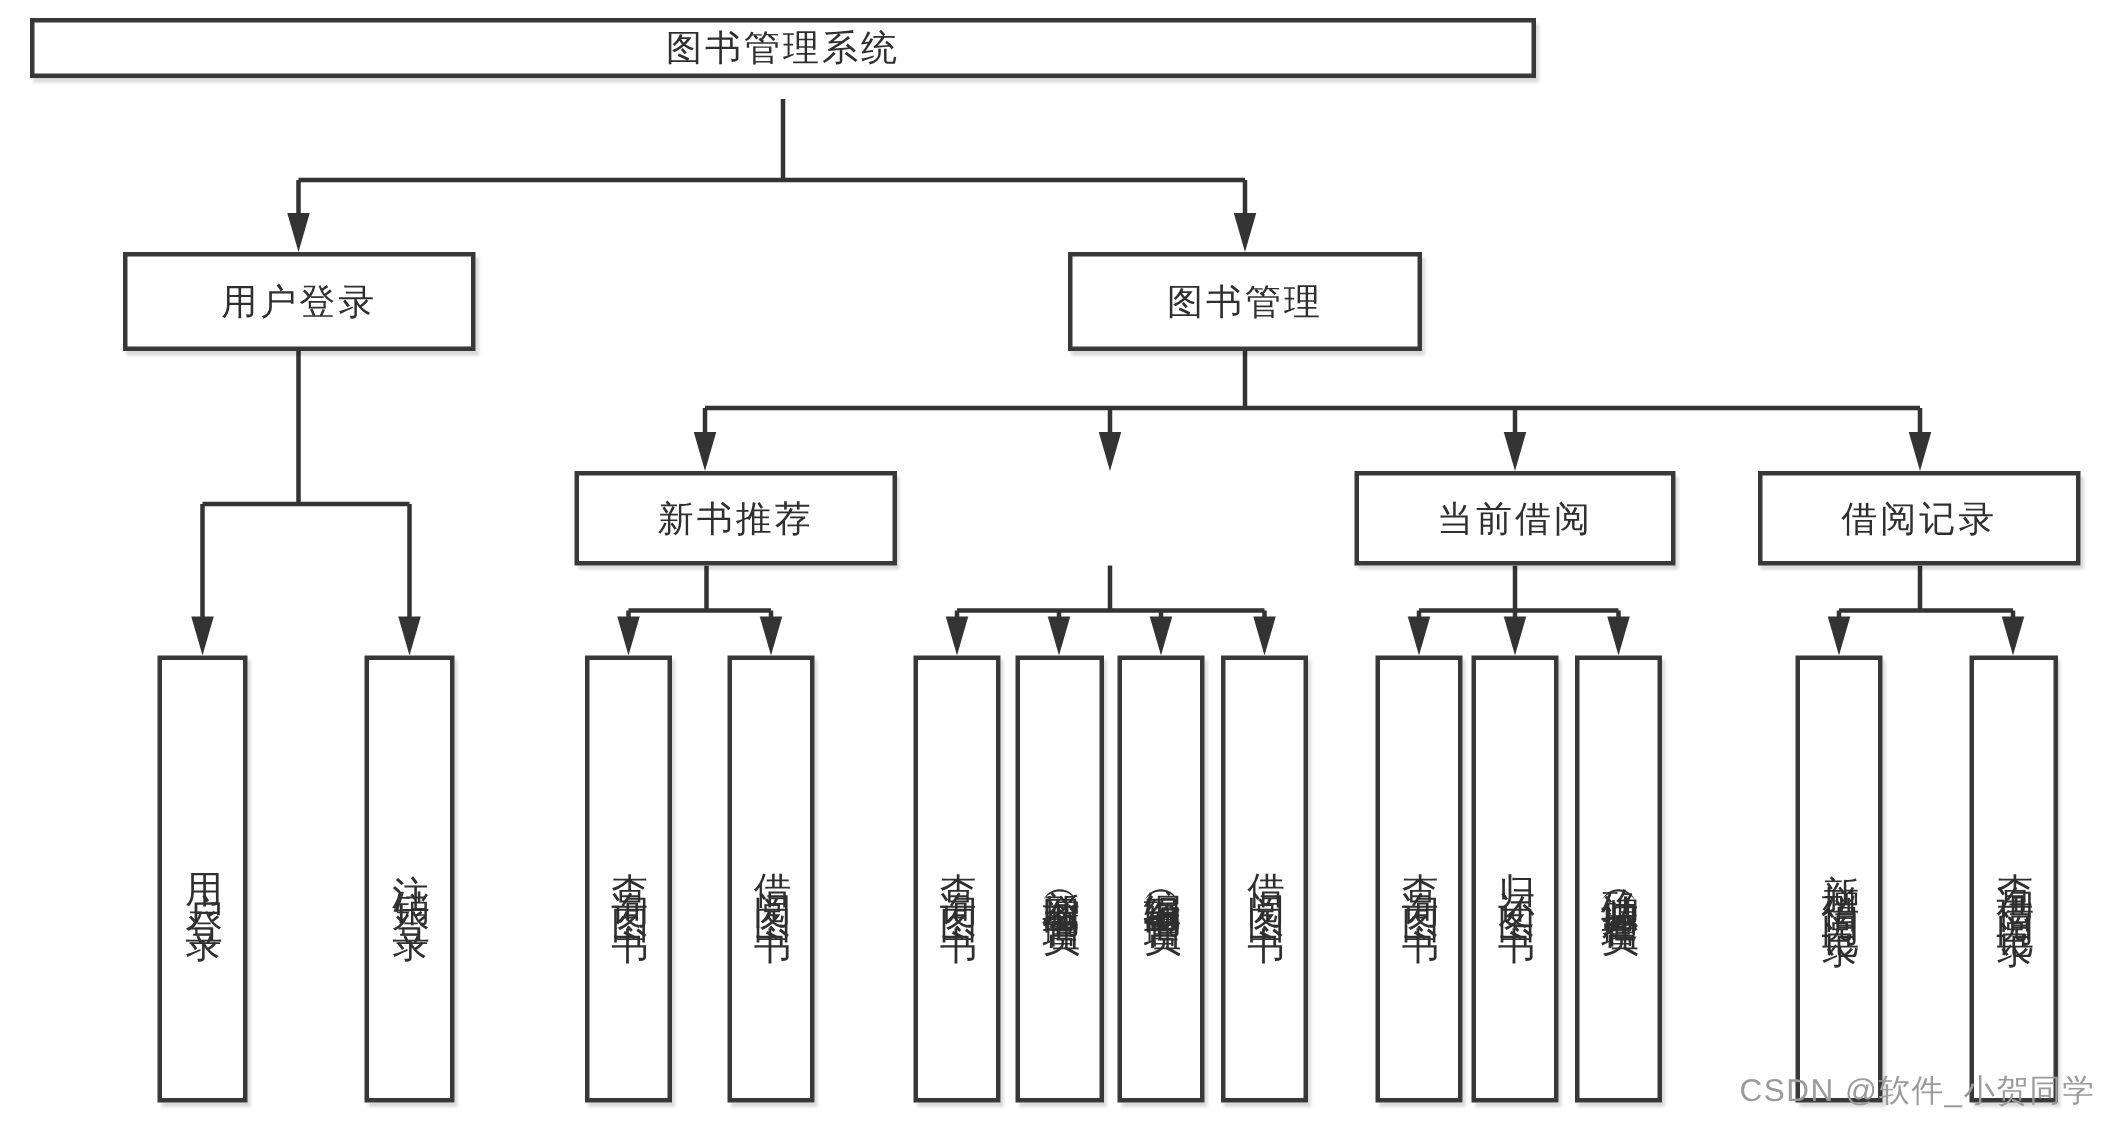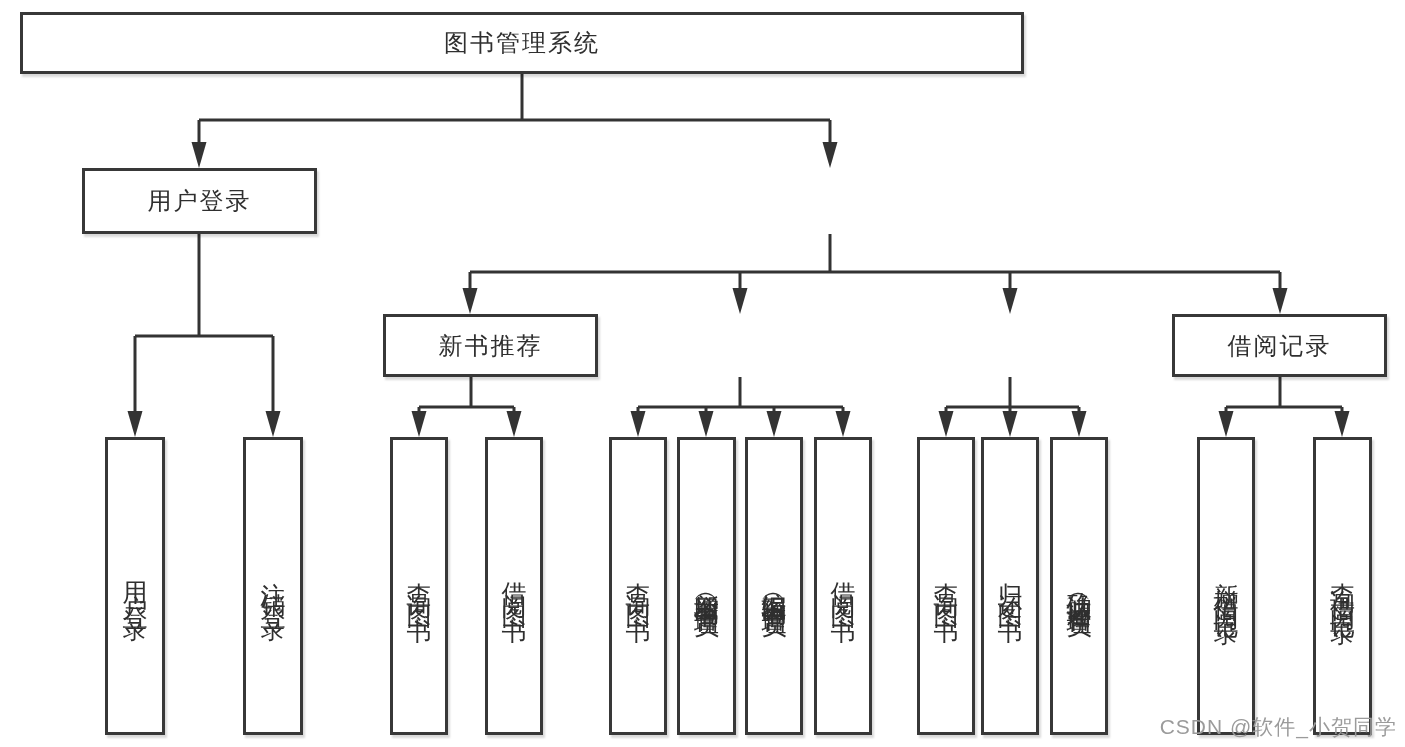--- a/index.html
+++ b/index.html
@@ -121,31 +121,37 @@
       <polygon points="766.5,411 781.5,411 774,437"></polygon>
       <polygon points="835.5,411 850.5,411 843,437"></polygon>
       <polygon points="938.5,411 953.5,411 946,437"></polygon>
       <polygon points="1002.5,411 1017.5,411 1010,437"></polygon>
       <polygon points="1071.5,411 1086.5,411 1079,437"></polygon>
       <polygon points="1218.5,411 1233.5,411 1226,437"></polygon>
       <polygon points="1334.5,411 1349.5,411 1342,437"></polygon>
     </g>
   </svg>
 
-  <div class="box" style="left:20px; top:12px; width:1004px; height:62px;">
+  <div class="box" style="left:20px; top:12px; width:1004px; height:40px;">
     <span class="hlabel">图书管理系统</span>
   </div>
 
   <div class="box" style="left:82px; top:168px; width:235px; height:66px;">
     <span class="hlabel">用户登录</span>
   </div>
+  <div class="box" style="left:712px; top:168px; width:236px; height:66px;">
+    <span class="hlabel">图书管理</span>
+  </div>
 
   <div class="box" style="left:364px; top:314px; width:215px; height:63px;margin-left:19px;">
     <span class="hlabel">新书推荐</span>
   </div>
+  <div class="box" style="left:903px; top:314px; width:214px; height:63px;">
+    <span class="hlabel">当前借阅</span>
+  </div>
   <div class="box" style="left:1172px; top:314px; width:215px; height:63px;">
     <span class="hlabel">借阅记录</span>
   </div>
 
   <div class="box" style="left:105px; top:437px; width:60px; height:298px;">
     <span class="vlabel sp4">用户登录</span>
   </div>
   <div class="box" style="left:243px; top:437px; width:60px; height:298px;">
     <span class="vlabel sp4">注销登录</span>
   </div>

